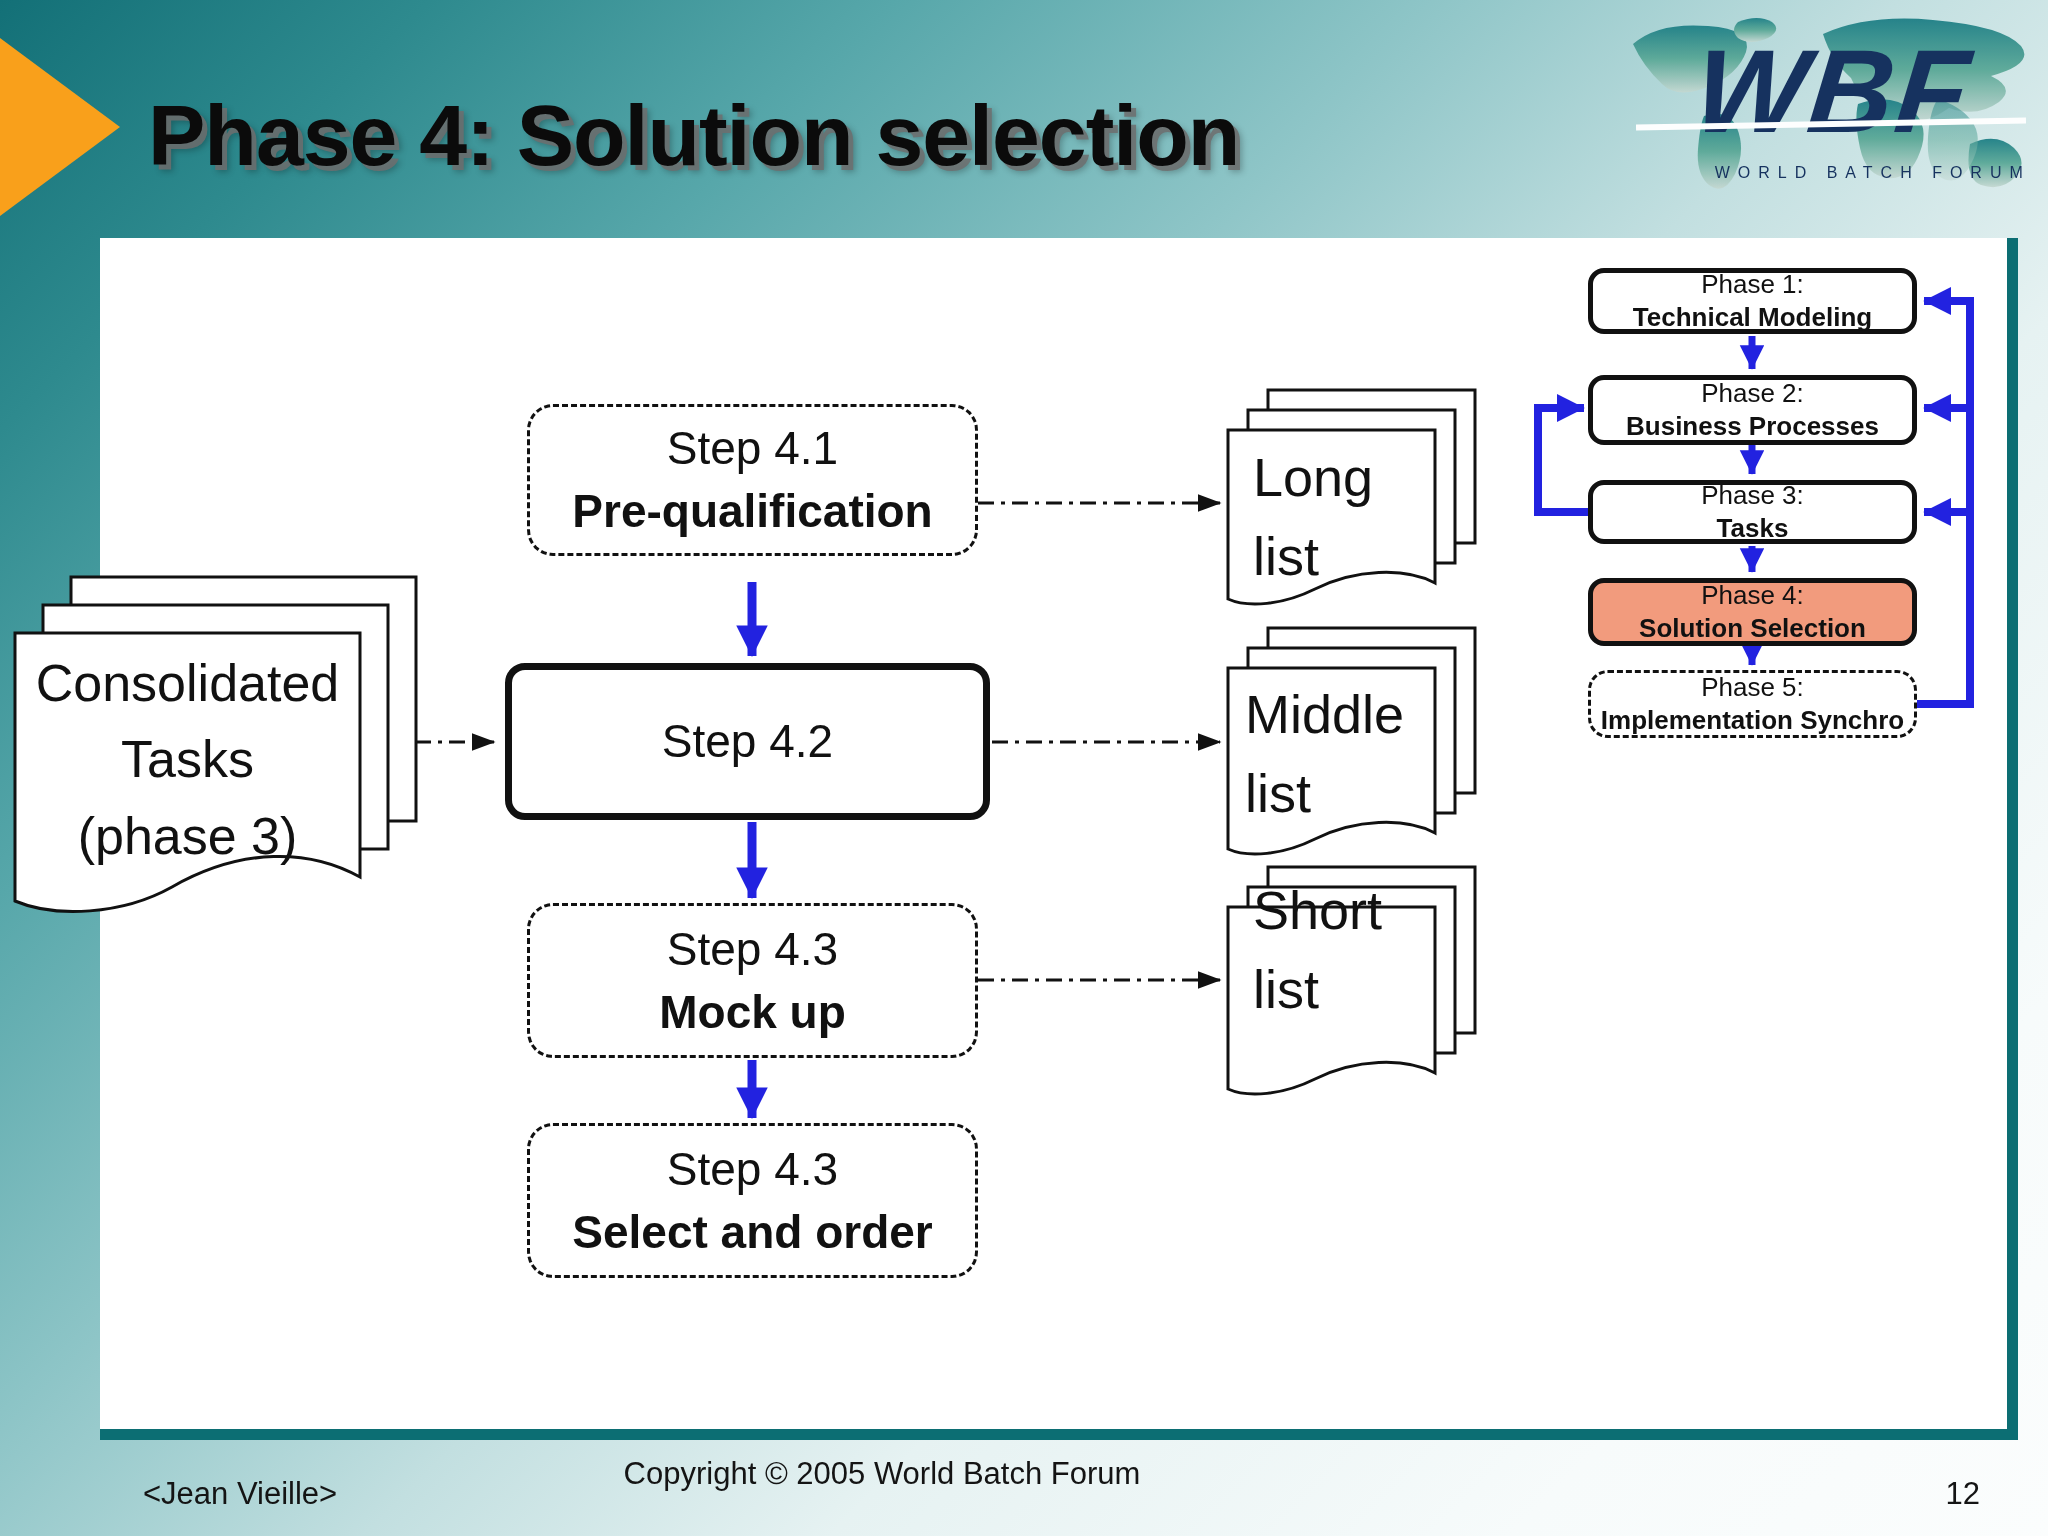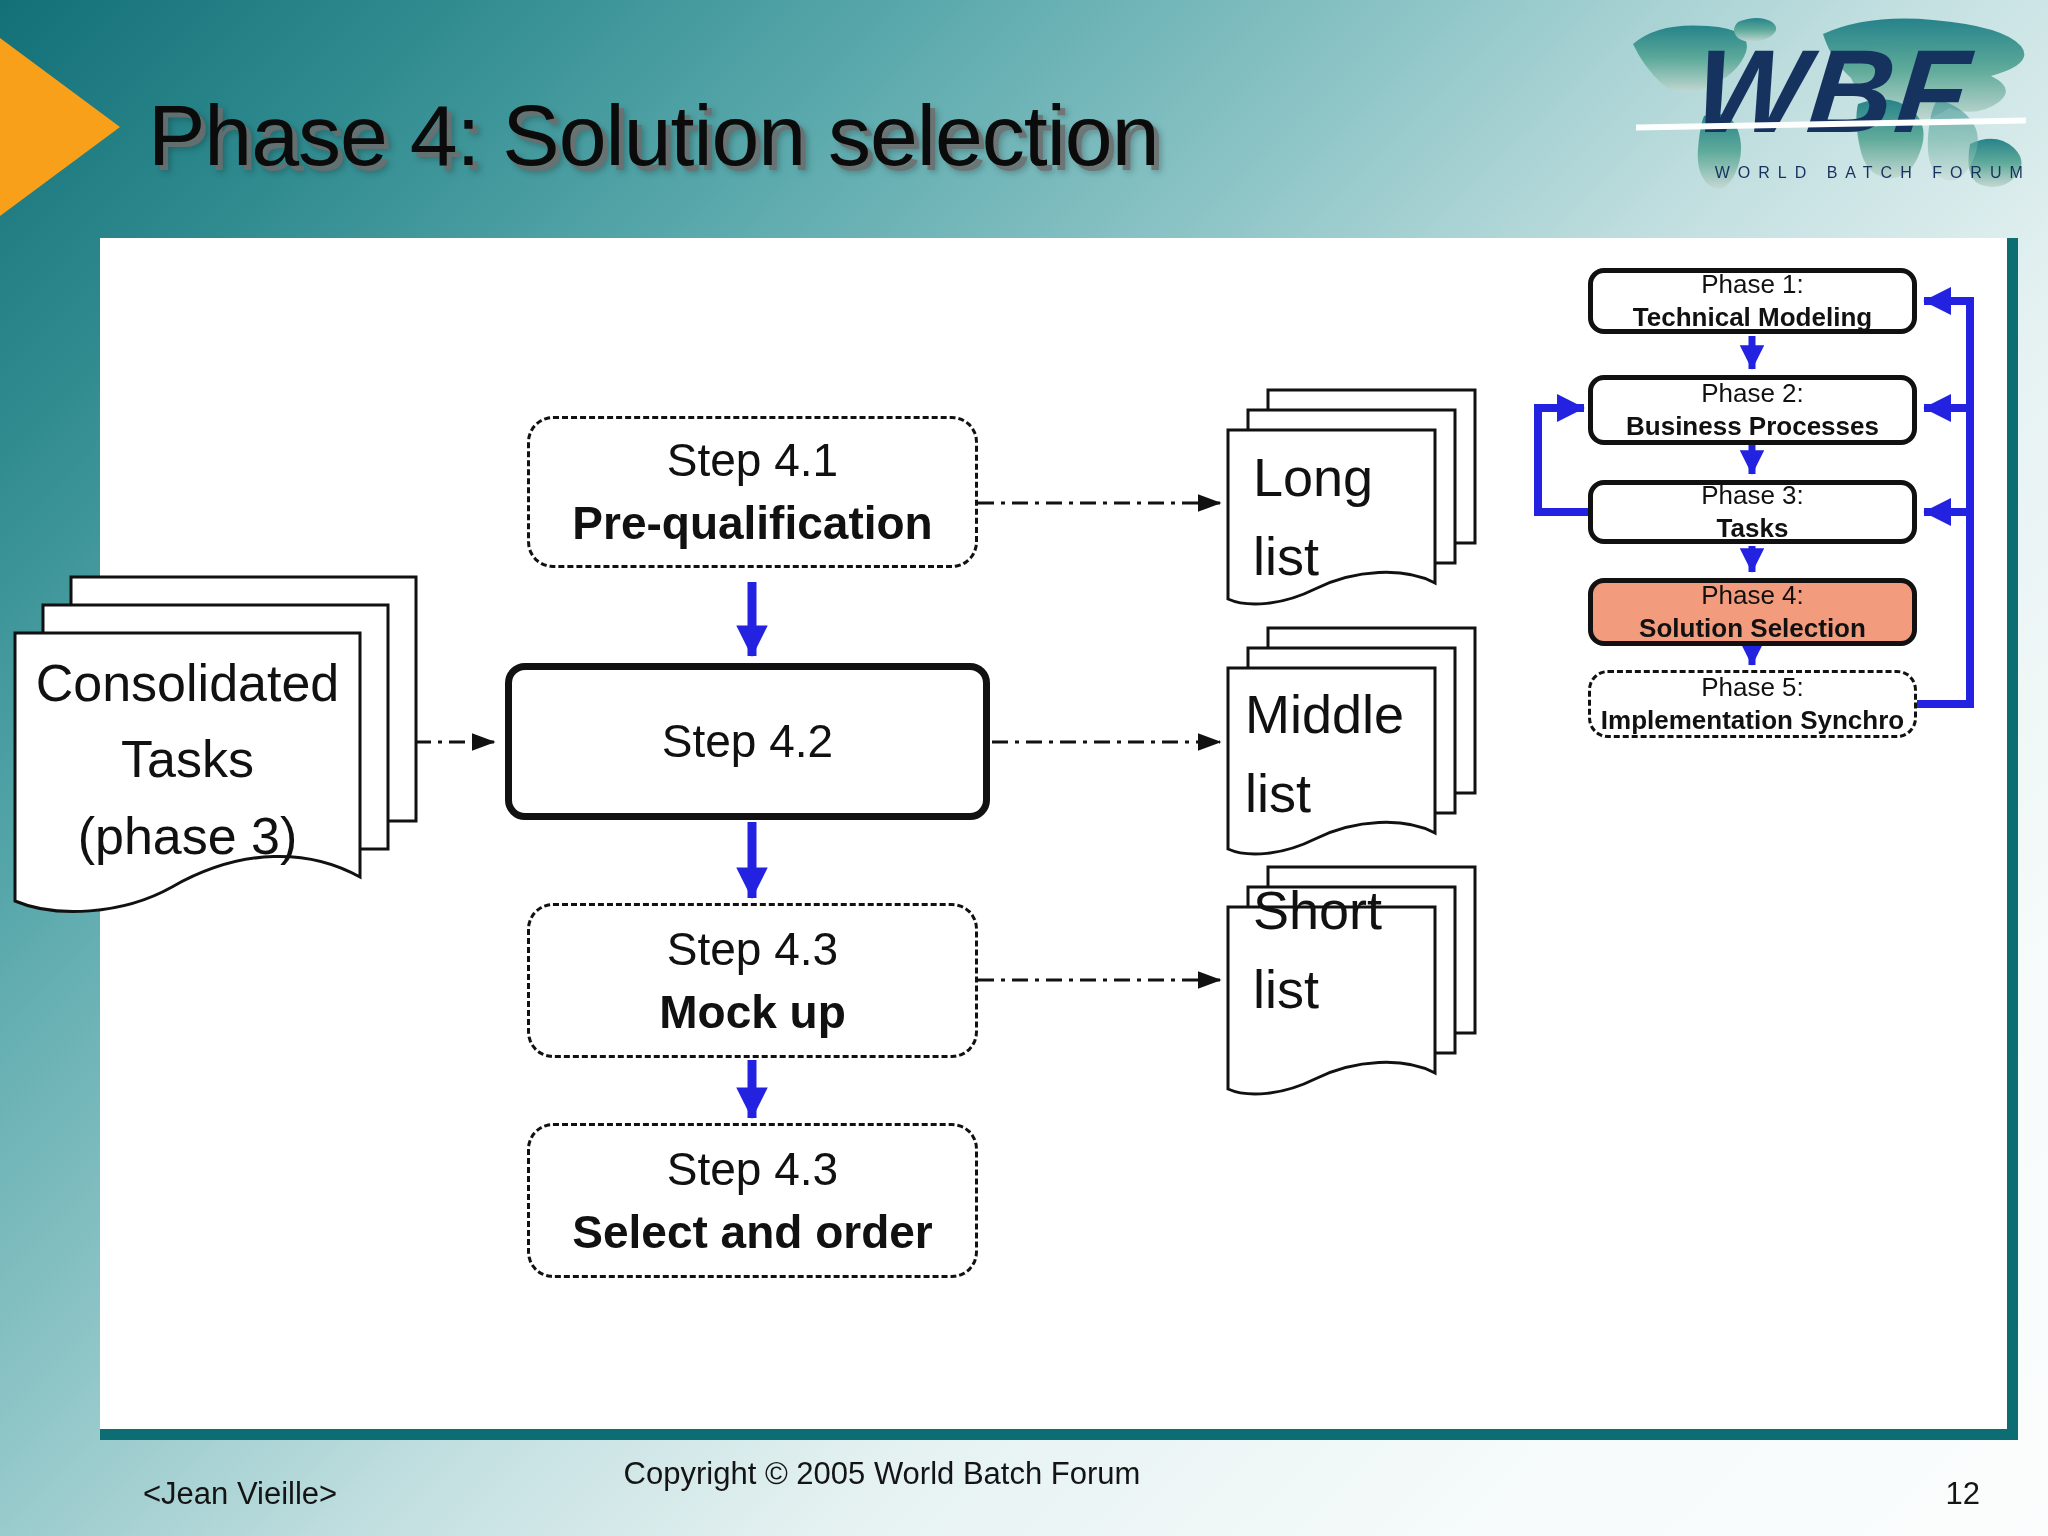--- a/index.html
+++ b/index.html
@@ -9,21 +9,21 @@
     background:linear-gradient(135deg,#137077 0%,#2e8a8e 12%,#57a7aa 25%,#8ec5c7 40%,#c2dfe0 53%,#e6f2f2 66%,#f7fbfb 85%,#fbfdfd 100%);
   }
   
   .accent-arrow{
     position:absolute;left:0;top:38px;width:120px;height:178px;
     background:#f9a01b;
     clip-path:polygon(0 0,100% 50%,0 100%);
   }
   .title{
     position:absolute;left:148px;top:90px;margin:0;
-    font-size:86px;font-weight:normal;line-height:1.05;color:#0b0b0b;
+    font-size:86px;font-weight:bold;line-height:1.05;color:#0b0b0b;
     text-shadow:5px 5px 0 rgba(110,110,110,.85),7px 7px 6px rgba(0,0,0,.25);
     letter-spacing:-1px;white-space:nowrap;
   }
   
   .logo{position:absolute;left:1618px;top:4px;width:430px;height:205px;}
   .logo svg{position:absolute;left:0;top:0;}
   .logo .wbf{
     position:absolute;left:0;top:28px;width:100%;text-align:center;
     font-size:118px;font-weight:bold;font-style:italic;line-height:1;
     color:#16325f;transform:skewX(-6deg);letter-spacing:2px;
@@ -175,21 +175,21 @@
   </div>
   <div class="doc-label" style="left:1245px;top:675px;font-size:54px;">
     <div>Middle</div>
     <div>list</div>
   </div>
   <div class="doc-label" style="left:1253px;top:871px;font-size:54px;">
     <div>Short</div>
     <div>list</div>
   </div>
 
-  <div class="step" style="top:416px;height:152px;">
+  <div class="step" style="top:404px;height:152px;">
     <div>Step 4.1</div>
     <div class="nm">Pre-qualification</div>
   </div>
   <div class="step solid" style="top:663px;height:157px;">
     <div>Step 4.2</div>
   </div>
   <div class="step" style="top:903px;height:155px;">
     <div>Step 4.3</div>
     <div class="nm">Mock up</div>
   </div>

